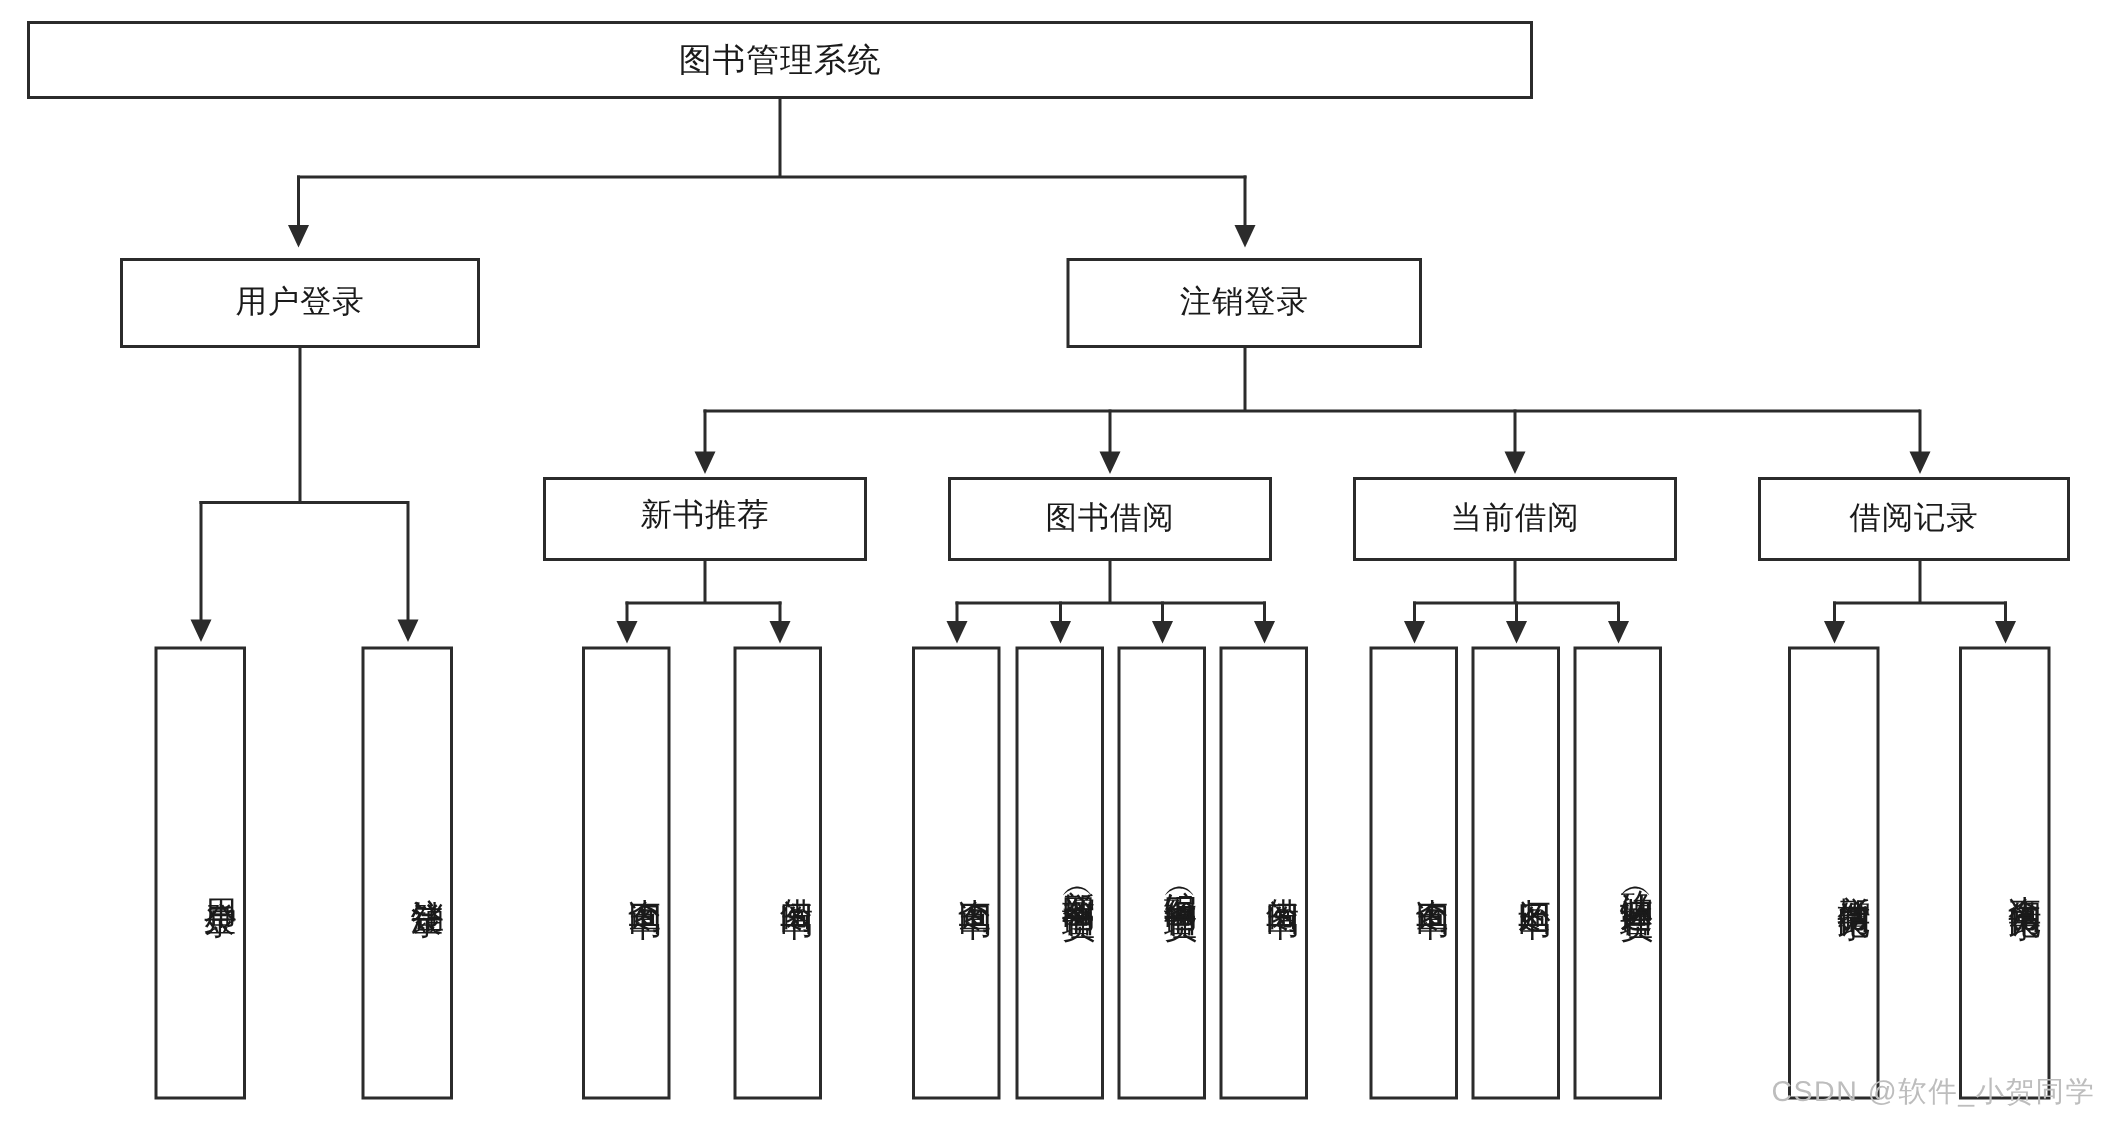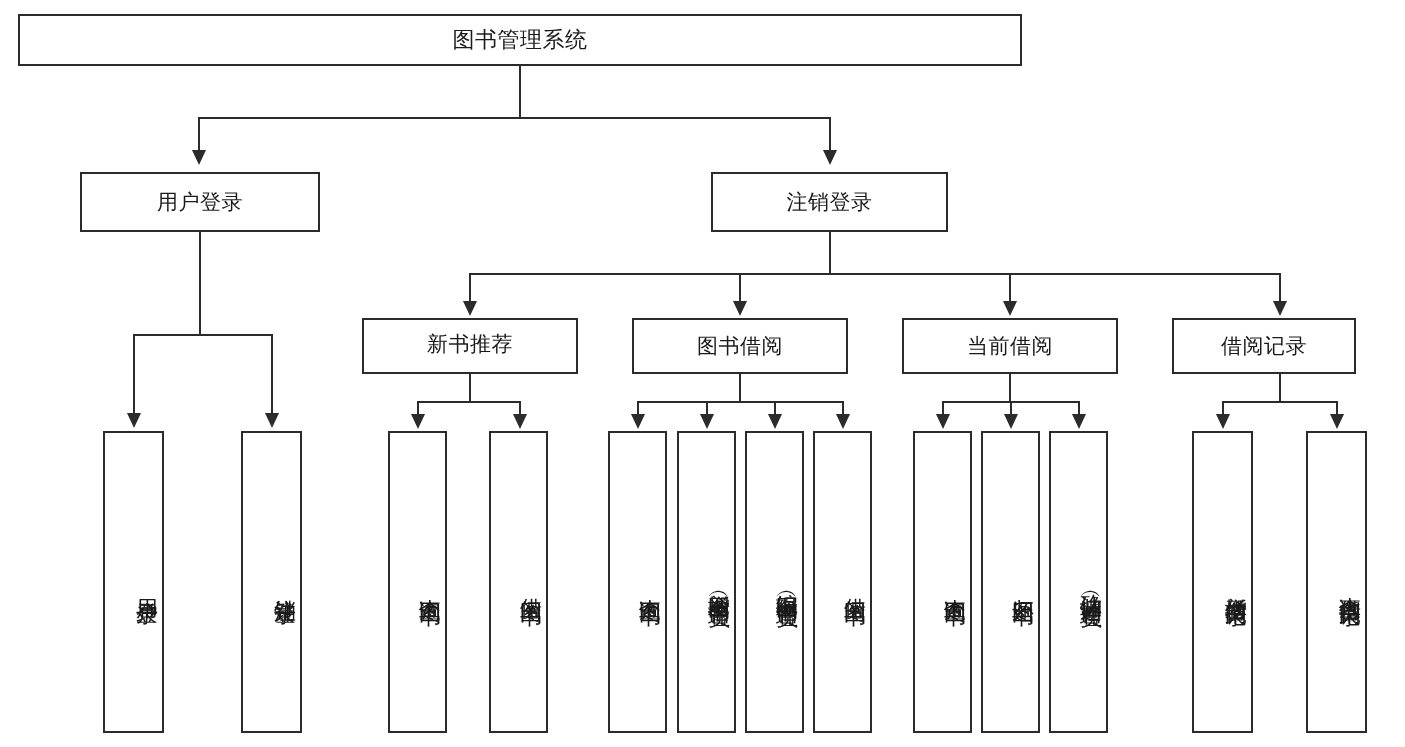--- a/index.html
+++ b/index.html
@@ -122,21 +122,21 @@
 
   <div class="node h" style="left:362px; top:318px; width:216px; height:56px;font-family:Liberation Mono, monospace;">
     <span class="label">新书推荐</span>
   </div>
   <div class="node h" style="left:902px; top:318px; width:216px; height:56px;">
     <span class="label">当前借阅</span>
   </div>
   <div class="node h" style="left:632px; top:318px; width:216px; height:56px;">
     <span class="label">图书借阅</span>
   </div>
-  <div class="node h" style="left:1172px; top:318px; width:184px; height:56px;align-items:center;">
+  <div class="node h" style="left:1172px; top:318px; width:208px; height:56px;align-items:center;">
     <span class="label">借阅记录</span>
   </div>
 
   <div class="ln v" style="left:469px; top:374px; height:28px;"></div>
   <div class="ln h" style="left:417px; top:401px; width:104px;"></div>
   <div class="ln v" style="left:417px; top:401px; height:16px;"></div>
   <div class="arrow" style="left:411px; top:414px;"></div>
   <div class="ln v" style="left:519px; top:401px; height:16px;"></div>
   <div class="arrow" style="left:513px; top:414px;"></div>
 
@@ -204,14 +204,15 @@
     <span class="label">确认归还（管理员）</span>
   </div>
 
   <div class="node v" style="left:1192px; top:431px; width:61px; height:302px;">
     <span class="label">新增借阅记录</span>
   </div>
   <div class="node v" style="left:1306px; top:431px; width:61px; height:302px;">
     <span class="label">查询借阅记录</span>
   </div>
 
+  <div id="watermark">CSDN @软件_小贺同学</div>
 
 </div>
 
 </body></html>

